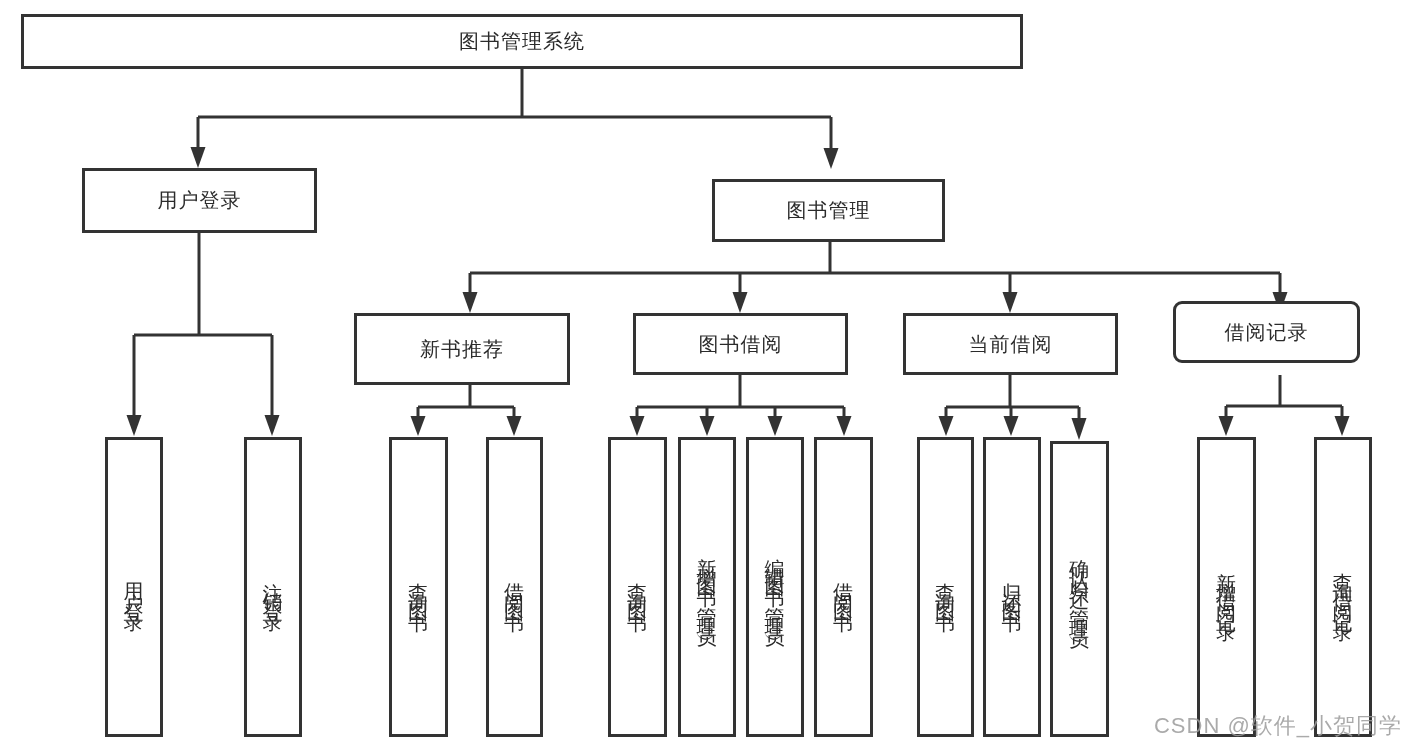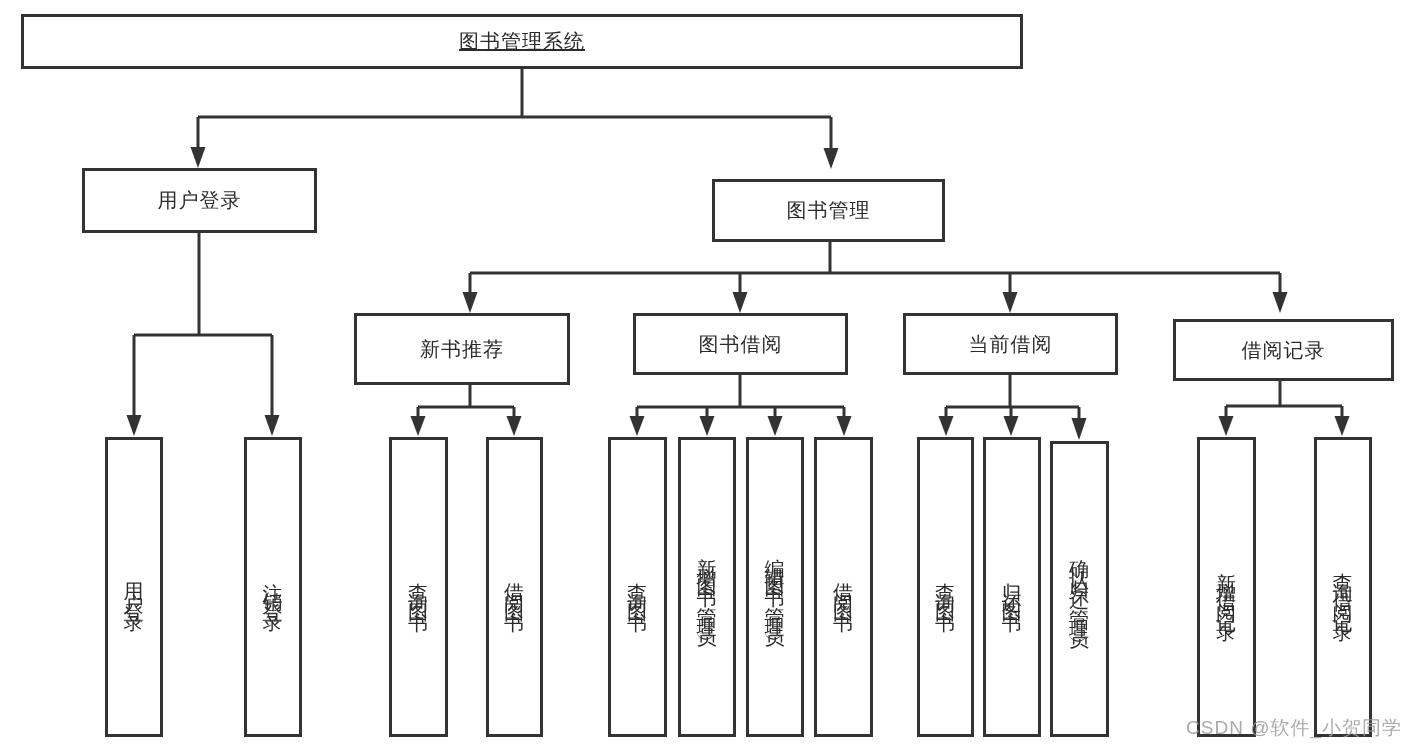--- a/index.html
+++ b/index.html
@@ -44,21 +44,21 @@
     text-orientation:mixed;
     font-size:20px;
     letter-spacing:10px;
     line-height:1;
     color:var(--text);
     white-space:nowrap;
   }
   .watermark{
     position:absolute;
     right:3px;bottom:6px;
-    font-size:19px;
+    font-size:22px;
     color:var(--wm);
     opacity:0.85;
     z-index:3;
     letter-spacing:1px;
     white-space:nowrap;
   }
 </style>
 </head>
 <body>
 
@@ -119,29 +119,29 @@
     <polygon points="1071.5,418 1086.5,418 1079,440"></polygon>
 
     <line x1="1280" y1="375" x2="1280" y2="406"></line>
     <line x1="1226" y1="406" x2="1342" y2="406"></line>
     <line x1="1226" y1="406" x2="1226" y2="419"></line>
     <polygon points="1218.5,416 1233.5,416 1226,436"></polygon>
     <line x1="1342" y1="406" x2="1342" y2="419"></line>
     <polygon points="1334.5,416 1349.5,416 1342,436"></polygon>
   </svg>
 
-  <div class="node" style="left:21px;top:14px;width:1002px;height:55px;text-decoration:underline;">图书管理系统</div>
+  <div class="node" style="left:21px;top:14px;width:1002px;height:55px;">图书管理系统</div>
 
   <div class="node" style="left:82px;top:168px;width:235px;height:65px;">用户登录</div>
   <div class="node" style="left:712px;top:169px;width:233px;height:63px;margin-top:10px;">图书管理</div>
 
   <div class="node" style="left:354px;top:313px;width:216px;height:72px;">新书推荐</div>
   <div class="node" style="left:633px;top:313px;width:215px;height:62px;text-align:right;">图书借阅</div>
   <div class="node" style="left:903px;top:313px;width:215px;height:62px;text-align:right;">当前借阅</div>
-  <div class="node" style="left:1173px;top:319px;width:221px;height:62px;">借阅记录</div>
+  <div class="node" style="left:1173px;top:301px;width:187px;height:62px;border-radius:9px;">借阅记录</div>
 
   <div class="leaf" style="left:105px;top:437px;width:58px;height:300px;">
     <span class="vtext">用户登录</span>
   </div>
   <div class="leaf" style="left:244px;top:437px;width:58px;height:300px;">
     <span class="vtext">注销登录</span>
   </div>
 
   <div class="leaf" style="left:389px;top:437px;width:59px;height:300px;">
     <span class="vtext">查询图书</span>

